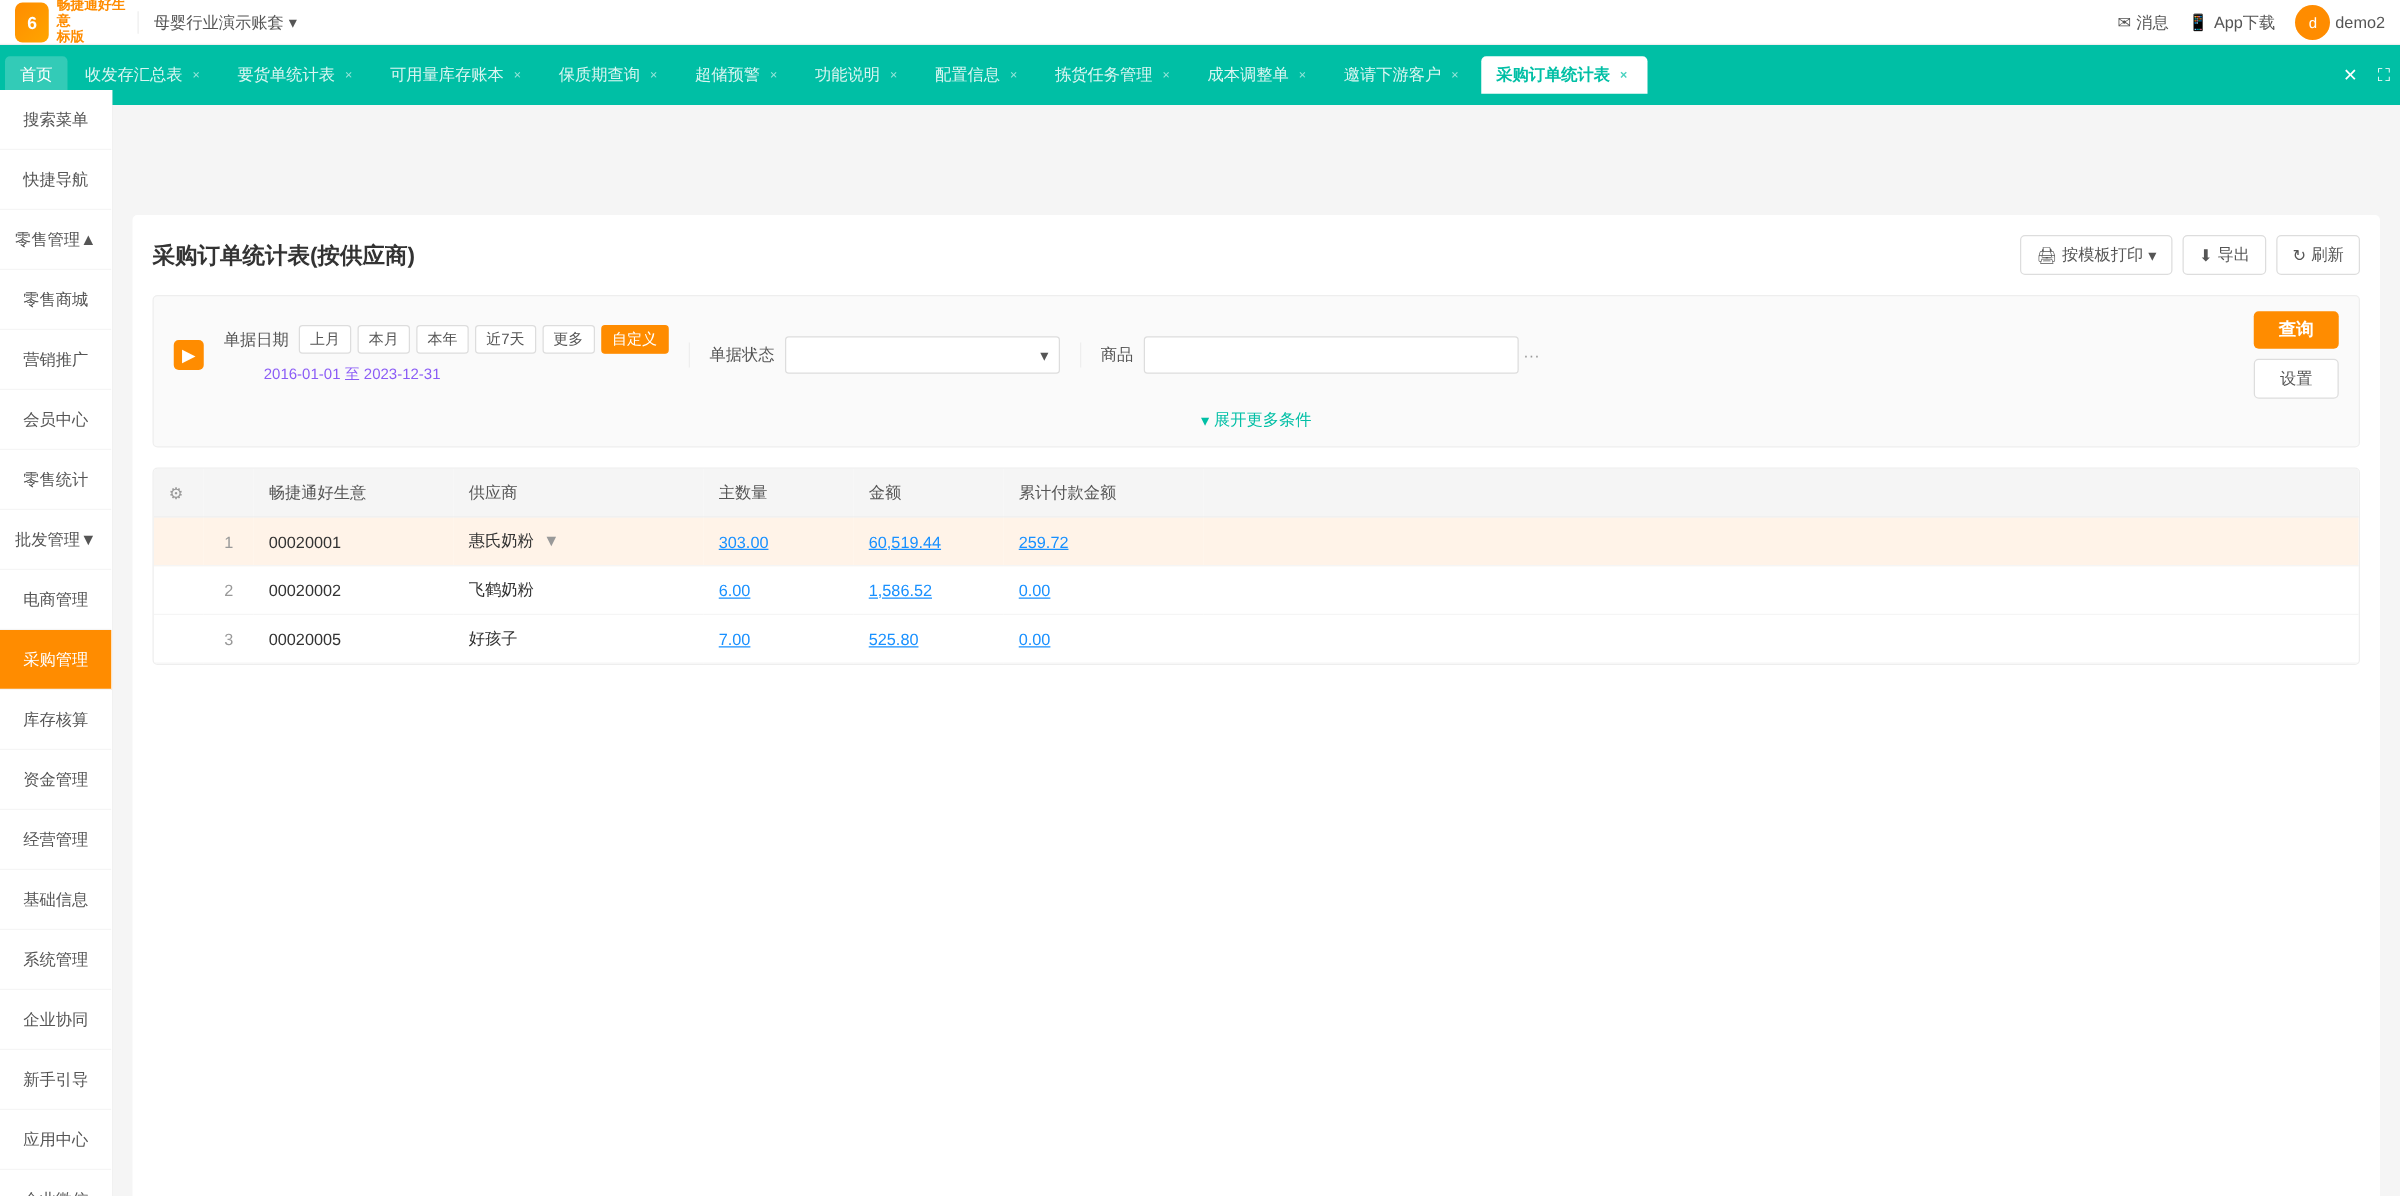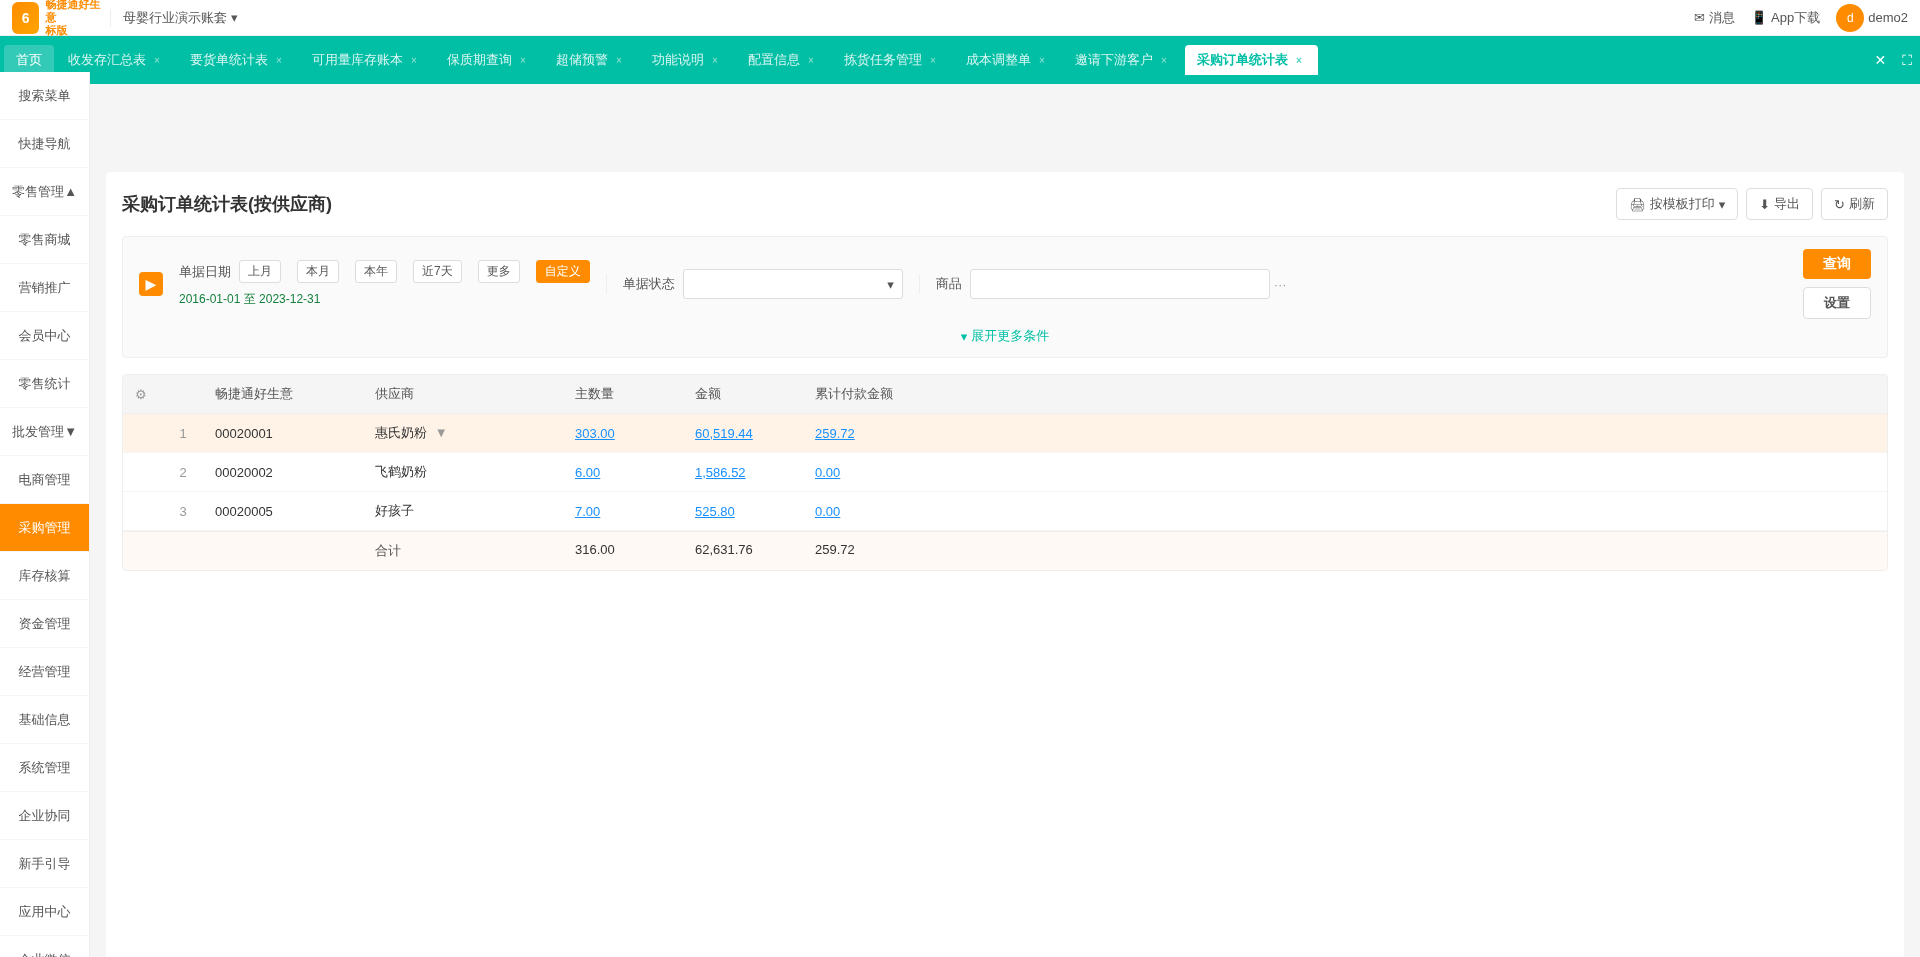--- a/index.html
+++ b/index.html
@@ -40,30 +40,30 @@
     .title-actions { display: flex; align-items: center; gap: 8px; }
     .btn-print { display: flex; align-items: center; gap: 4px; padding: 6px 12px; border: 1px solid #ddd; border-radius: 4px; cursor: pointer; font-size: 13px; color: #555; background: white; }
     .btn-export { display: flex; align-items: center; gap: 4px; padding: 6px 12px; border: 1px solid #ddd; border-radius: 4px; cursor: pointer; font-size: 13px; color: #555; background: white; }
     .btn-refresh { display: flex; align-items: center; gap: 4px; padding: 6px 12px; border: 1px solid #ddd; border-radius: 4px; cursor: pointer; font-size: 13px; color: #555; background: white; }
 
     
     .filter-bar { background: #fafafa; border: 1px solid #eee; border-radius: 4px; padding: 12px 16px; margin-bottom: 16px; }
     .filter-row { display: flex; align-items: center; gap: 16px; flex-wrap: wrap; }
     .filter-toggle-btn { width: 24px; height: 24px; background: #ff8c00; color: white; border: none; border-radius: 4px; cursor: pointer; display: flex; align-items: center; justify-content: center; font-size: 14px; flex-shrink: 0; }
     .filter-label { font-size: 13px; color: #555; white-space: nowrap; }
-    .filter-date-btns { display: flex; gap: 16px; }
+    .filter-date-btns { display: flex; gap: 5px; }
     .date-btn { padding: 2px 8px; border: 1px solid #ddd; border-radius: 3px; cursor: pointer; font-size: 12px; color: #555; background: white; }
     .date-btn.custom { background: #ff8c00; color: white; border-color: #ff8c00; }
-    .filter-date-range { font-size: 12px; color: #15803d; margin-top: 4px; }
+    .filter-date-range { font-size: 12px; color: #8b5cf6; margin-top: 4px; margin-left: 32px; }
     .filter-select { height: 30px; border: 1px solid #ddd; border-radius: 3px; padding: 0 8px; font-size: 13px; color: #555; background: white; cursor: pointer; min-width: 200px; display: flex; align-items: center; justify-content: space-between; }
     .filter-input { height: 30px; border: 1px solid #ddd; border-radius: 3px; padding: 0 8px; font-size: 13px; color: #555; background: white; }
     .filter-input-container { display: flex; align-items: center; gap: 4px; }
     .filter-more-btn { display: flex; align-items: center; gap: 4px; cursor: pointer; color: #00bfa5; font-size: 13px; margin: 8px auto 0; text-align: center; justify-content: center; }
     .btn-query { padding: 6px 20px; background: #ff8c00; color: white; border: none; border-radius: 4px; cursor: pointer; font-size: 14px; font-weight: bold; }
-    .btn-settings { padding: 6px 16px; background: white; color: #555; border: 1px solid #ddd; border-radius: 4px; cursor: pointer; font-size: 13px; margin-top: 4px; width: 100%; font-weight: bold; }
+    .btn-settings { padding: 6px 16px; background: white; color: #555; border: 1px solid #ddd; border-radius: 4px; cursor: pointer; font-size: 13px; margin-top: 4px; width: 100%; }
     .query-col { display: flex; flex-direction: column; gap: 4px; margin-left: auto; }
 
     
     .data-table { width: 100%; border-collapse: collapse; }
     .data-table thead tr { background: #f5f5f5; }
     .data-table th { padding: 10px 12px; text-align: left; font-weight: normal; font-size: 13px; color: #555; border-bottom: 1px solid #eee; white-space: nowrap; }
     .data-table td { padding: 10px 12px; font-size: 13px; color: #333; border-bottom: 1px solid #f5f5f5; white-space: nowrap; }
     .data-table tr.row-highlight { background: #fff3e8; }
     .data-table td.link-cell { color: #1890ff; cursor: pointer; text-decoration: underline; }
     .data-table td.row-num { color: #999; text-align: center; }
@@ -351,26 +351,16 @@
       好孩子
       
     </td>
     <td class="link-cell">7.00</td>
     <td class="link-cell">525.80</td>
     <td class="link-cell">0.00</td>
     <td></td>
   </tr>
           </tbody>
       </table>
-      <div class="table-footer">
-        <div style="width:40px;"></div>
-        <div style="width:40px;"></div>
-        <div style="width:160px;"></div>
-        <div class="table-footer-label" style="width:200px;">合计</div>
-        <div class="table-footer-val" style="width:120px;">316.00</div>
-        <div class="table-footer-val" style="width:120px;">62,631.76</div>
-        <div class="table-footer-val" style="width:160px;">259.72</div>
-        <div style="flex:1;"></div>
-      </div>
     </div>
 
   </div>
 </div>
 
 </body></html>

